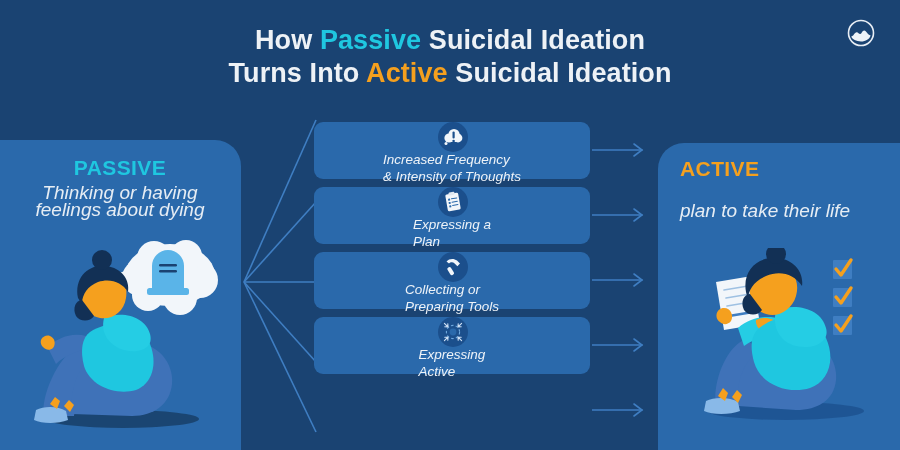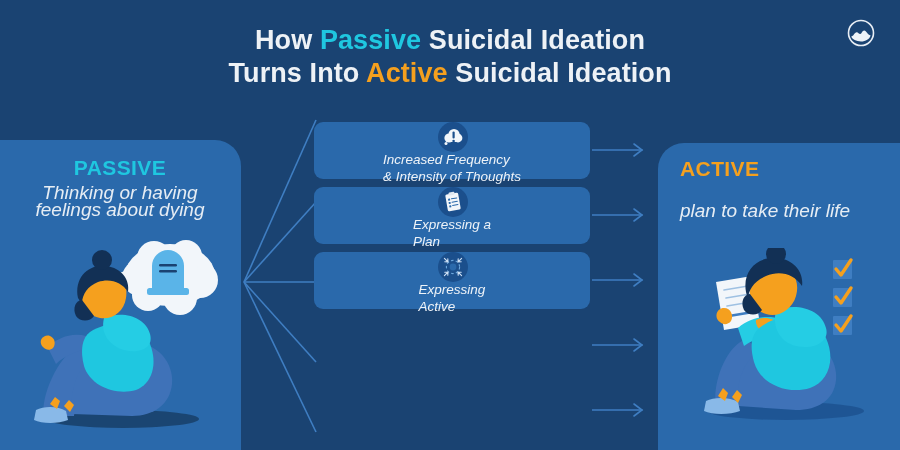--- a/index.html
+++ b/index.html
@@ -207,20 +207,33 @@
             </g>
           </g>
         </svg>
       </div>
       <div class="card-text">
         <span>Expressing a</span>
         <span class="l2">Plan</span>
       </div>
     </div>
 
+    <div class="card">
+      <div class="card-icon">
+        <svg width="22" height="22" viewBox="0 0 22 22">
+          <path d="M4.5 5.5 C7 2.6 12 2.2 15 4.6 L18 7.6 L15.4 10.2 L12.6 7.4
+                   C10.8 5.8 8.2 6.2 7 7.6 Z" fill="#f2f6fa"></path>
+          <rect x="6.6" y="10.8" width="4" height="8.6" rx="1.6" transform="rotate(-32 8.6 15)" fill="#f2f6fa"></rect>
+        </svg>
+      </div>
+      <div class="card-text">
+        <span>Collecting or</span>
+        <span class="l2">Preparing Tools</span>
+      </div>
+    </div>
 
     <div class="card">
       <div class="card-icon">
         <svg width="24" height="24" viewBox="0 0 24 24">
           <circle cx="12" cy="12" r="6.6" fill="none" stroke="#6ea8dd" stroke-width="1.1" stroke-dasharray="2.6 2.2"></circle>
           <circle cx="12" cy="12" r="3.4" fill="#2a69ab"></circle>
           <g stroke="#cfe1f5" stroke-width="1.1" stroke-linecap="round" fill="none">
             <path d="M3.4 3.4 L7 7 M7 7 L3.8 6.8 M7 7 L6.8 3.8"></path>
             <path d="M20.6 3.4 L17 7 M17 7 L20.2 6.8 M17 7 L17.2 3.8"></path>
             <path d="M3.4 20.6 L7 17 M7 17 L3.8 17.2 M7 17 L6.8 20.2"></path>

